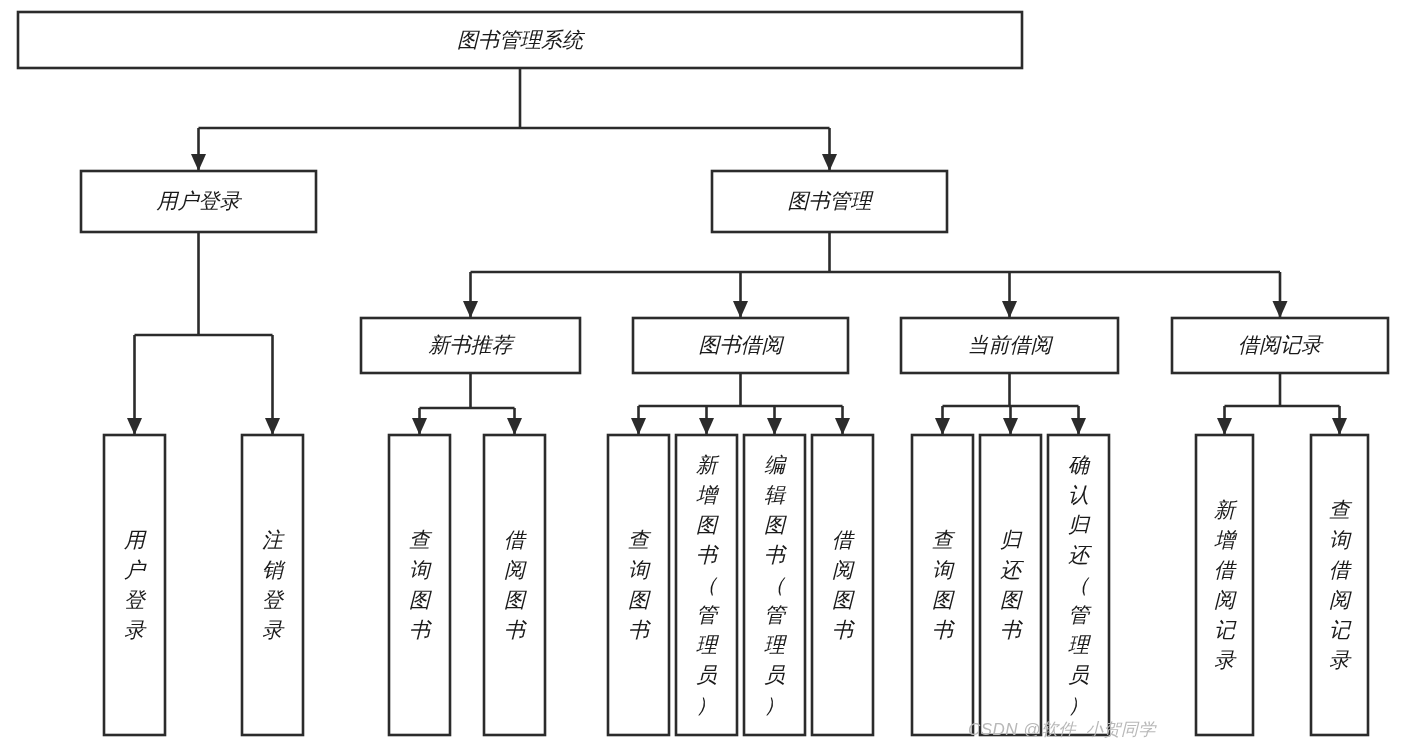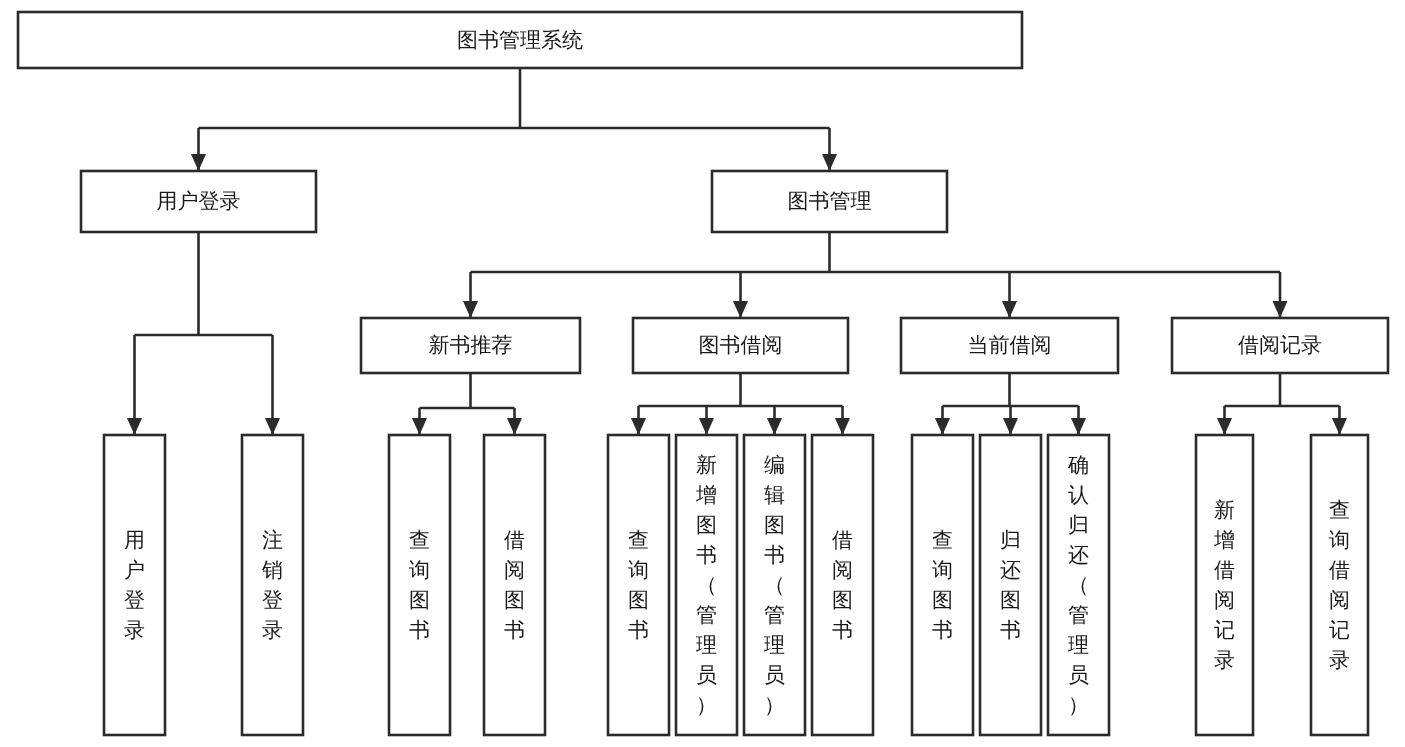--- a/index.html
+++ b/index.html
@@ -11,20 +11,21 @@
     width: 1405px;
     height: 747px;
     font-family: "Liberation Sans", "DejaVu Sans", sans-serif;
     overflow: hidden;
   }
   #diagram-root {
     position: relative;
     width: 1168px;
     height: 747px;
     background: #ffffff;
+    font-style: italic;
   }
   svg#flow {
     position: absolute;
     left: 0;
     top: 0;
     width: 1405px;
     height: 747px;
     display: block;
   }
   .nodebox {
@@ -204,14 +205,15 @@
           <rect x="1196" y="435" width="57" height="300" class="nodebox"></rect>
           <text x="1224.5" y="517" class="node-label-v"><tspan x="1224.5" dy="0">新</tspan><tspan x="1224.5" dy="30">增</tspan><tspan x="1224.5" dy="30">借</tspan><tspan x="1224.5" dy="30">阅</tspan><tspan x="1224.5" dy="30">记</tspan><tspan x="1224.5" dy="30">录</tspan></text>
         </g>
         <g>
           <rect x="1311" y="435" width="57" height="300" class="nodebox"></rect>
           <text x="1339.5" y="517" class="node-label-v"><tspan x="1339.5" dy="0">查</tspan><tspan x="1339.5" dy="30">询</tspan><tspan x="1339.5" dy="30">借</tspan><tspan x="1339.5" dy="30">阅</tspan><tspan x="1339.5" dy="30">记</tspan><tspan x="1339.5" dy="30">录</tspan></text>
         </g>
       </g>
   </svg>
 
+  <div class="watermark">CSDN @软件_小贺同学</div>
 
 </div>
 
 </body></html>

